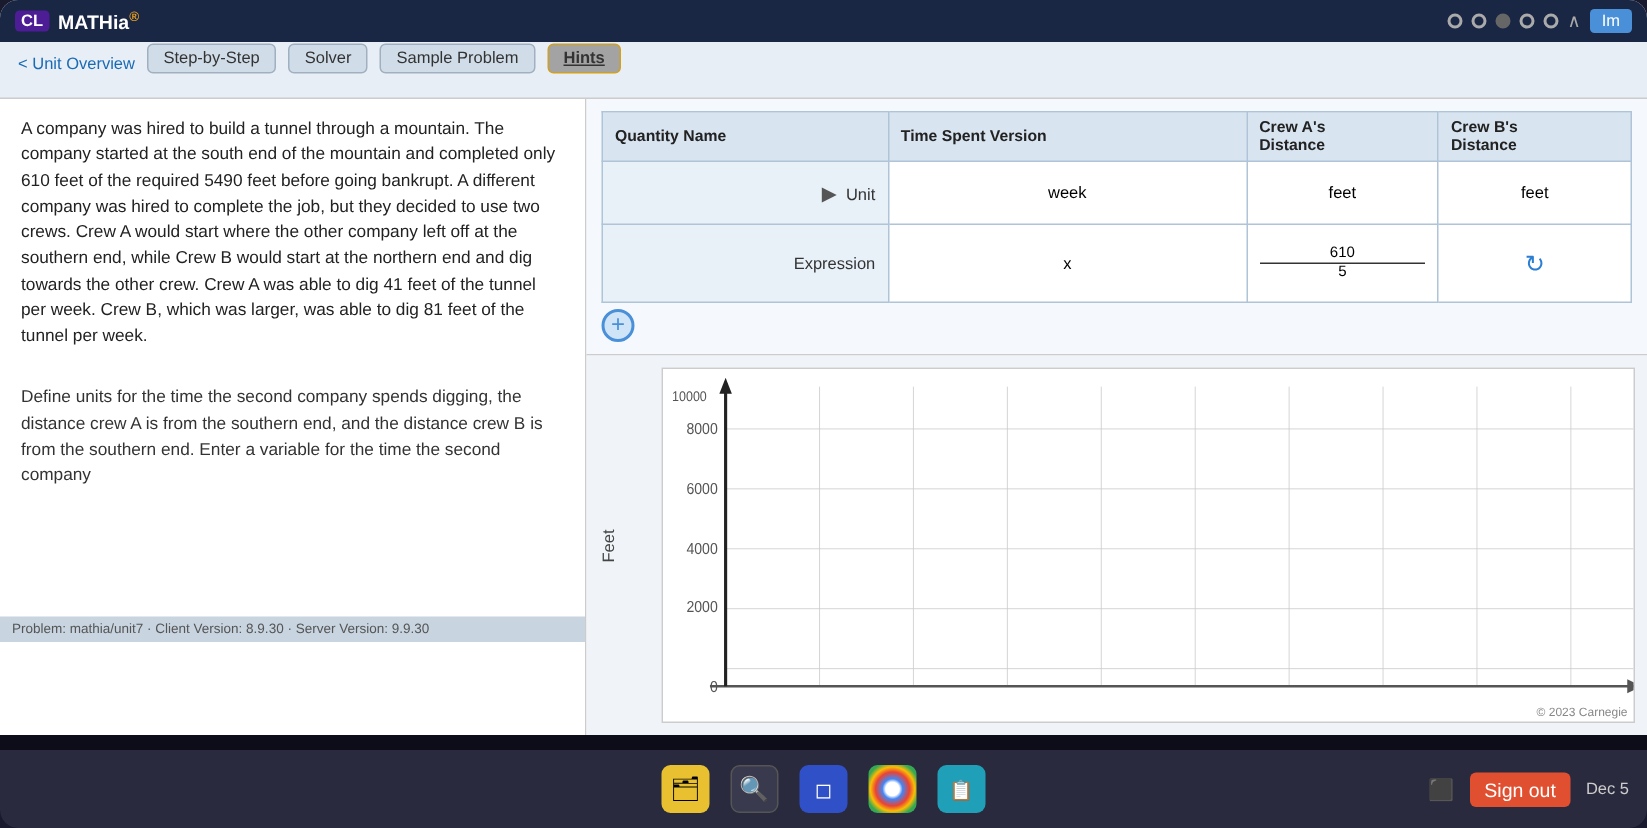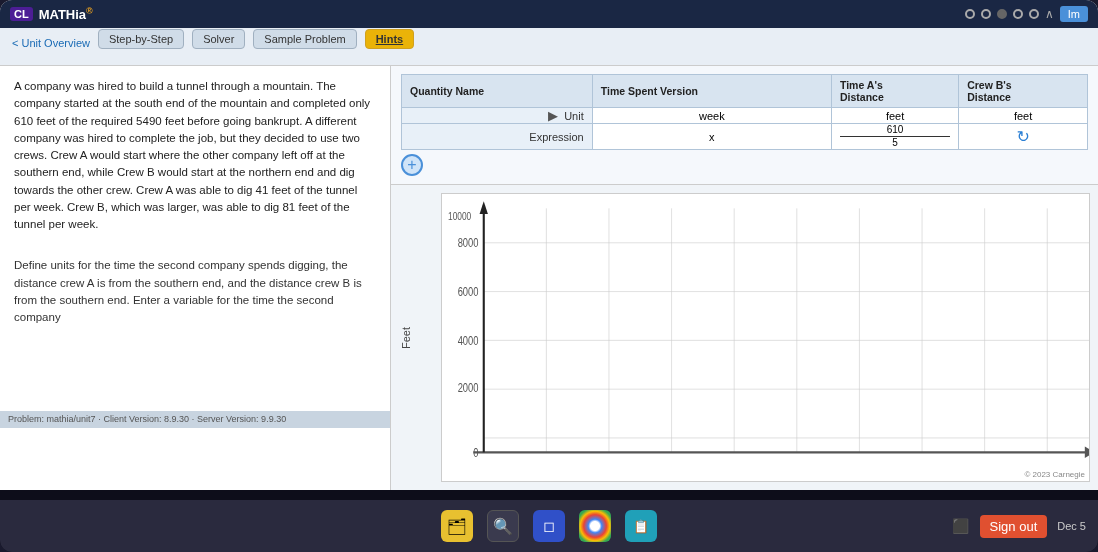--- a/index.html
+++ b/index.html
@@ -125,21 +125,21 @@
       background: #d0dce8;
       border: 1px solid #a0b0c0;
       border-radius: 4px;
       font-size: 11px;
       padding: 3px 10px;
       cursor: pointer;
       color: #333;
     }
 
     .nav-btn.hints {
-      background: #eab308;
+      background: #a3a3a3;
       border-color: #d0a020;
       font-weight: bold;
       text-decoration: underline;
     }
 
     
     .content-area {
       display: flex;
       height: calc(490px - 66px);
     }
@@ -202,21 +202,21 @@
       background: #d8e4f0;
       border: 1px solid #b0c4d8;
       padding: 4px 8px;
       text-align: left;
       font-size: 10.5px;
       color: #222;
     }
 
     .quantity-table td {
       border: 1px solid #b0c4d8;
-      padding: 0 8px;
+      padding: 13px 8px;
       text-align: center;
       background: #fff;
       font-size: 11px;
     }
 
     .quantity-table td.row-label {
       background: #e8f0f8;
       font-weight: normal;
       text-align: right;
       color: #333;
@@ -410,21 +410,21 @@
           <div style="display:flex;gap:6px;align-items:flex-start">
             <div style="flex:1">
               <table class="quantity-table">
                 <thead>
                   <tr>
                     <th>Quantity Name</th>
                     <th>
                       <span style="display:block;line-height:1.2">Time Spent Version</span>
                     </th>
                     <th>
-                      <span style="display:block">Time A's</span>
+                      <span style="display:block">Crew A's</span>
                       <span style="display:block">Distance</span>
                     </th>
                     <th>
                       <span style="display:block">Crew B's</span>
                       <span style="display:block">Distance</span>
                     </th>
                   </tr>
                 </thead>
                 <tbody>
                   <tr>

